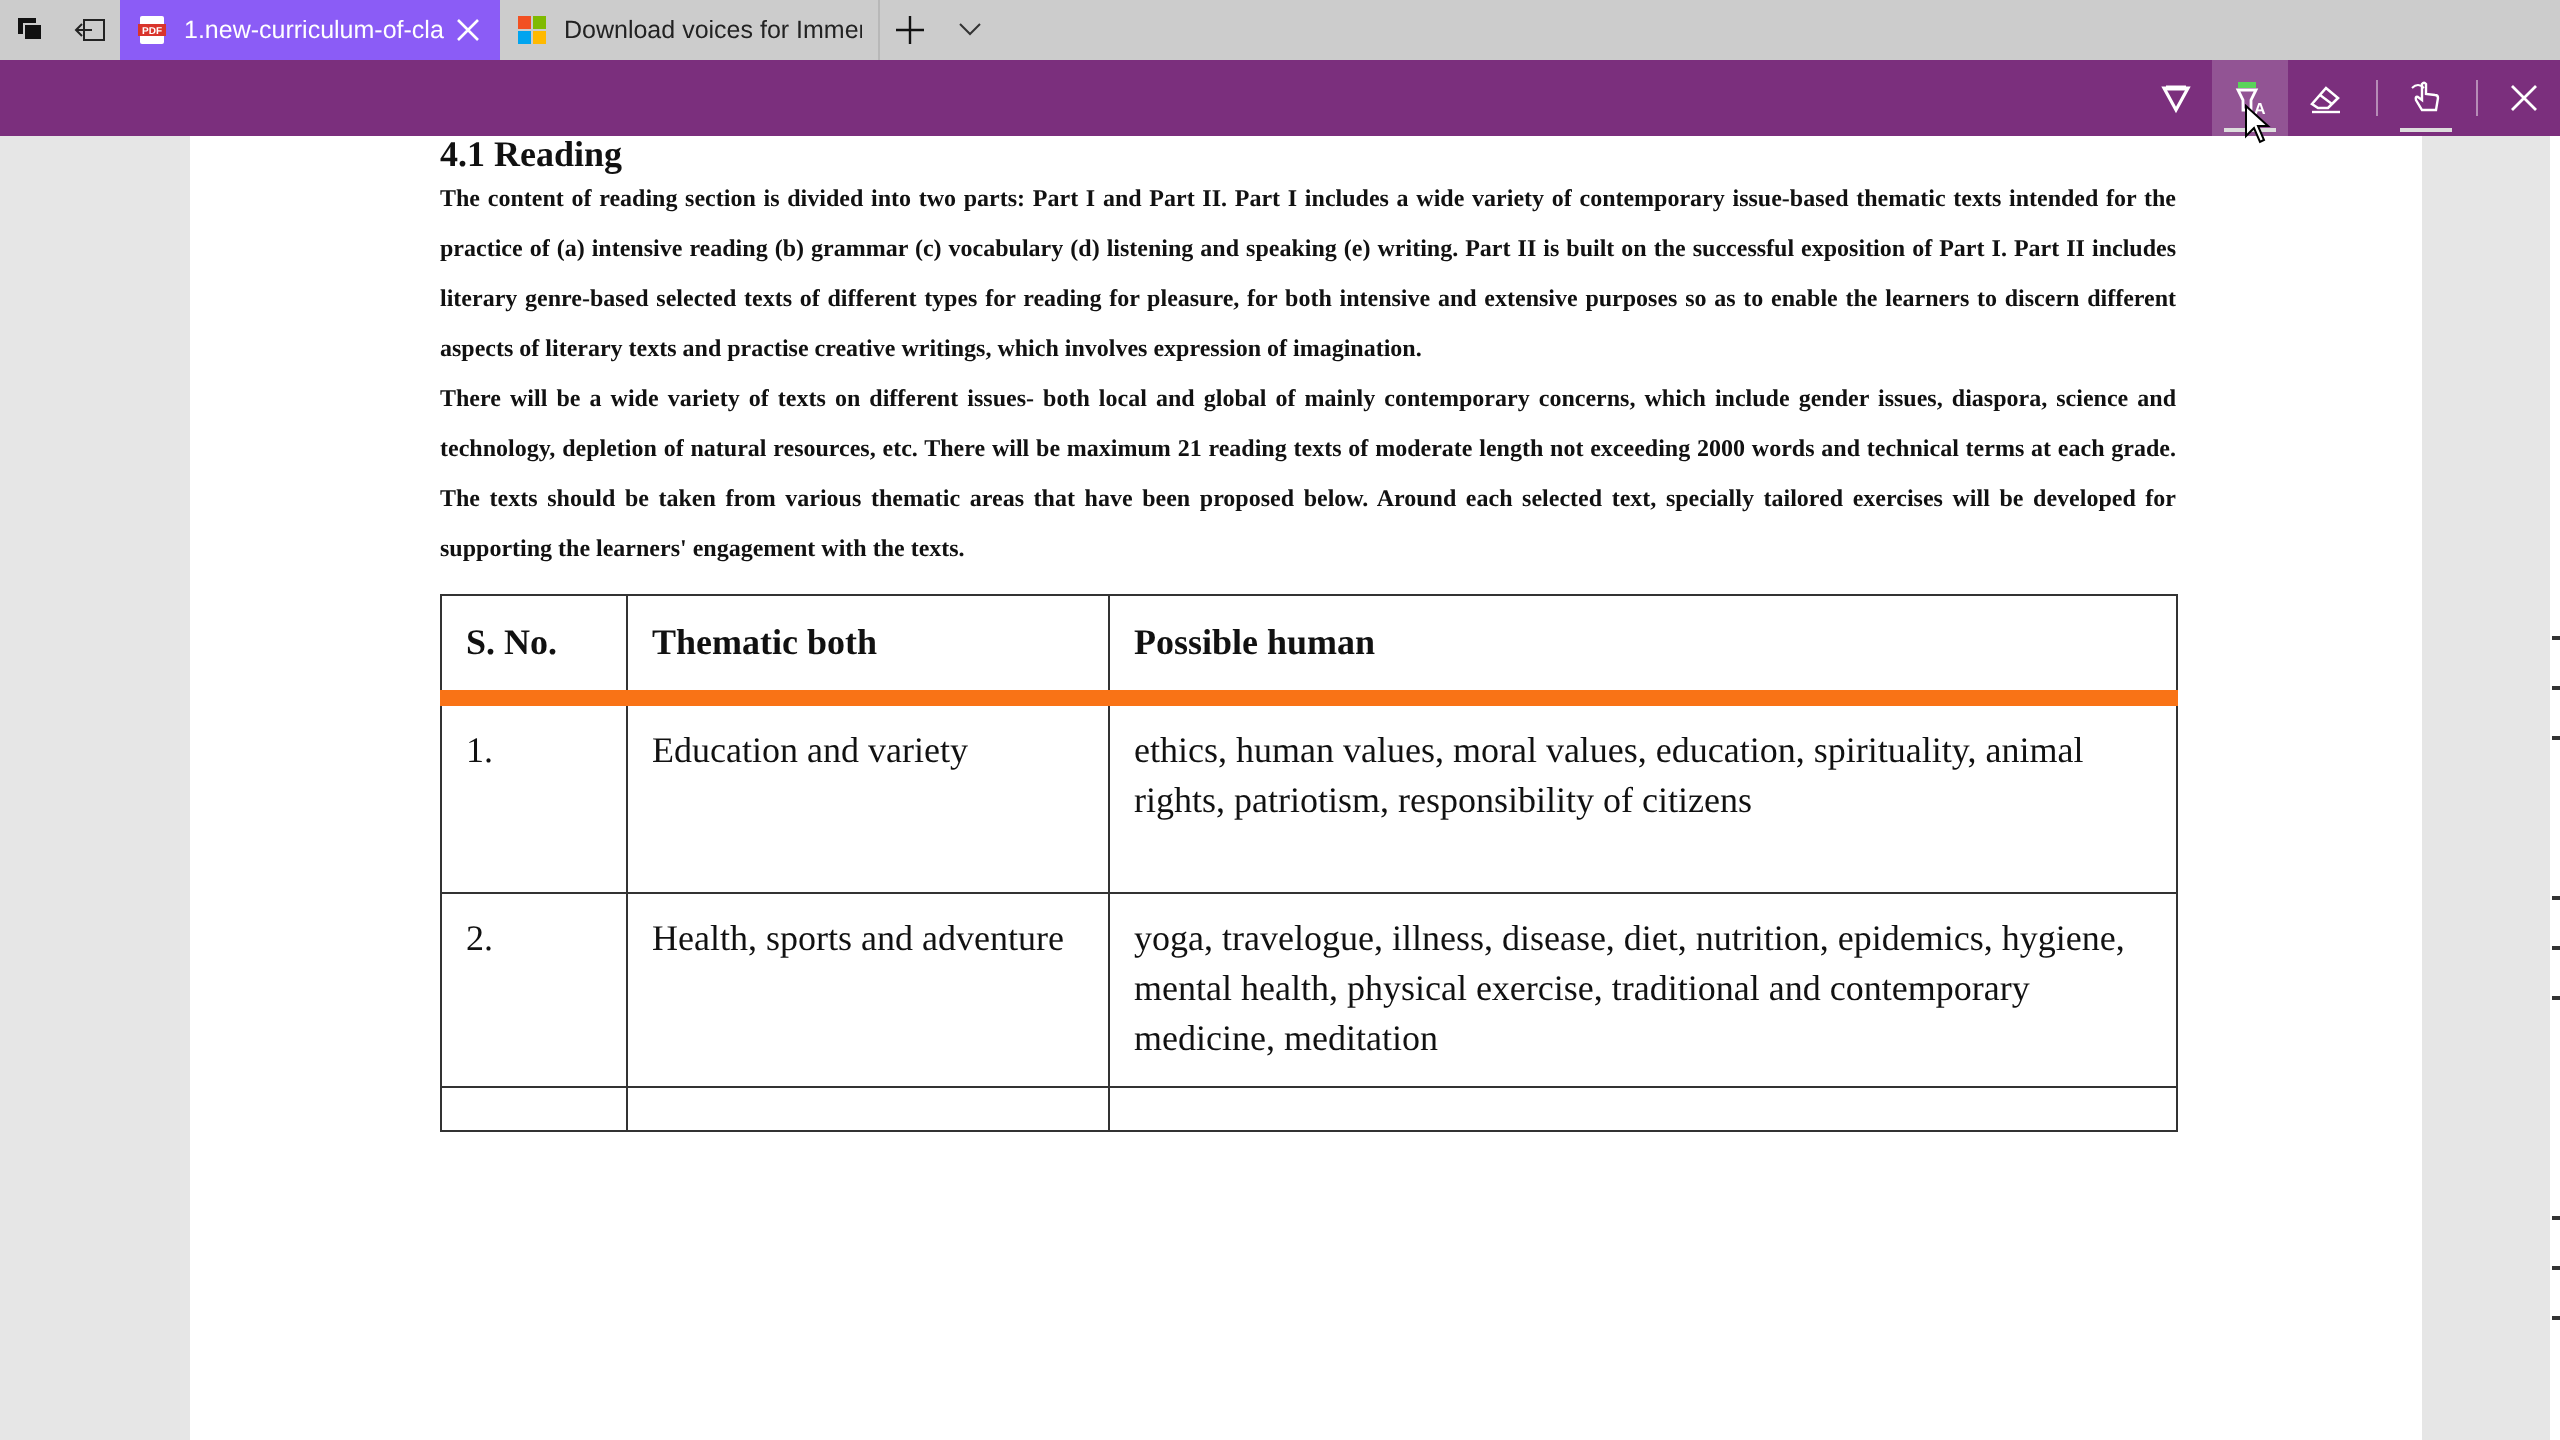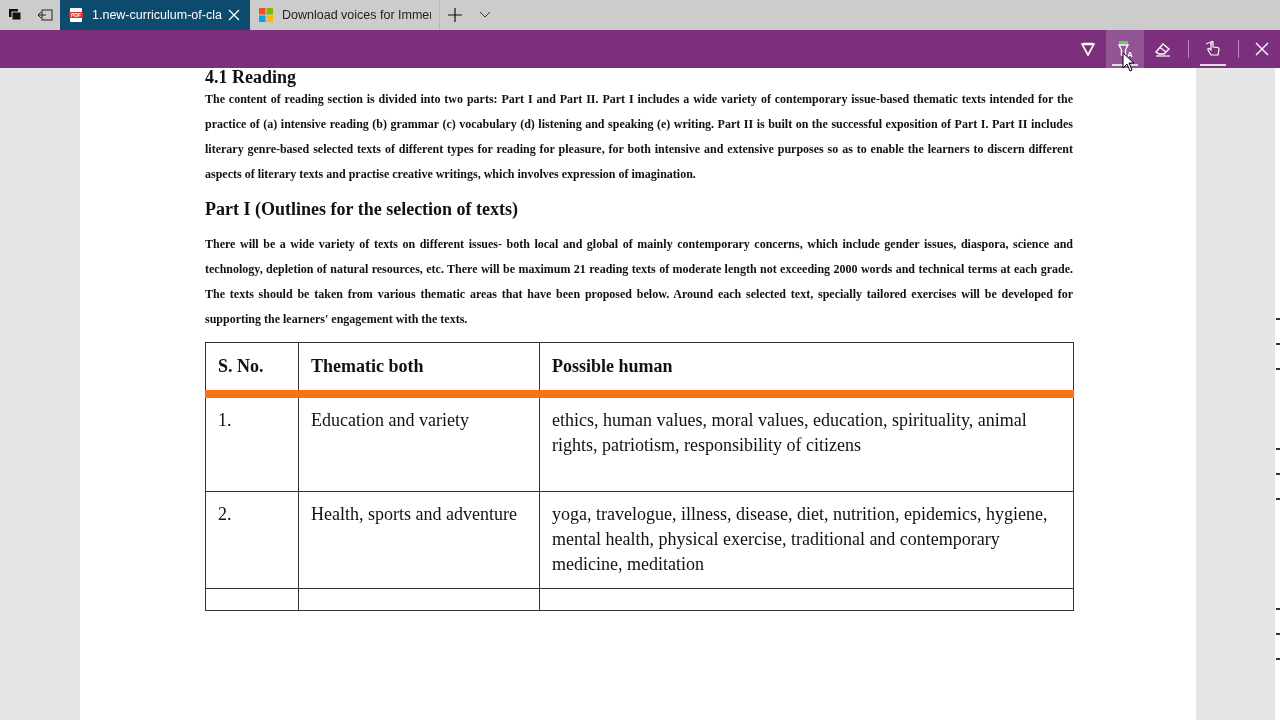--- a/index.html
+++ b/index.html
@@ -3,36 +3,36 @@
 <meta charset="utf-8">
 <style>
   * { box-sizing: border-box; margin: 0; padding: 0; }
   html, body { width: 1280px; height: 720px; overflow: hidden; background: #e6e6e6; }
   body { position: relative; font-family: "Liberation Sans", sans-serif; }
 
   
   .tabbar { position: absolute; left: 0; top: 0; width: 1280px; height: 30px; background: #cccccc; display: flex; align-items: stretch; }
   .tb-icon { width: 30px; display: flex; align-items: center; justify-content: center; }
   .tab { display: flex; align-items: center; padding: 0 8px; font-size: 12.5px; color: #222; position: relative; }
-  .tab.active { background: #0c4a6e; color: #fff; width: 190px; }
+  .tab.active { background: #8b5cf6; color: #fff; width: 190px; }
   .tab.inactive { background: #cccccc; width: 190px; border-right: 1px solid #b8b8b8; }
   .tab .fav { width: 16px; height: 16px; margin-right: 8px; flex: none; }
   .tab .title { flex: 1; white-space: nowrap; overflow: hidden; }
   .tab .close { width: 16px; height: 16px; display: flex; align-items: center; justify-content: center; margin-left: 4px; }
   .newtab, .tabmenu { width: 30px; display: flex; align-items: center; justify-content: center; }
 
   
   .inkbar { position: absolute; left: 0; top: 30px; width: 1280px; height: 38px; background: #7b2f7d; }
   .ink-btn { position: absolute; top: 0; width: 38px; height: 38px; display: flex; align-items: center; justify-content: center; }
   .ink-btn.hover { background: rgba(255,255,255,0.18); }
   .ink-btn .underline { position: absolute; bottom: 2px; left: 6px; right: 6px; height: 2px; background: #ddd; }
   .ink-sep { position: absolute; top: 10px; width: 1px; height: 18px; background: rgba(255,255,255,0.45); }
 
   
-  .page { position: absolute; left: 80px; top: 68px; width: 1116px; height: 652px; background: #fff; overflow: hidden; }
+  .page { position: absolute; left: 95px; top: 68px; width: 1116px; height: 652px; background: #fff; overflow: hidden; }
   .page2-edge { position: absolute; left: 1275px; top: 68px; width: 5px; height: 652px; background: #fff; }
   .page2-edge .mark { position: absolute; left: 1px; width: 4px; height: 2px; background: #333; }
 
   .doc { position: absolute; left: 125px; top: 0; width: 868px; font-family: "Liberation Serif", serif; color: #111; }
   .doc h2 { font-size: 18px; font-weight: bold; line-height: 20px; margin-top: -1px; }
   .doc p { font-size: 12px; line-height: 25px; text-align: justify; text-align-last: left; font-weight: bold; }
   .doc h3 { font-size: 18px; font-weight: bold; line-height: 25px; margin-top: 10px; margin-bottom: 10px; }
 
   table.topics { border-collapse: collapse; margin-top: 10px; width: 869px; font-family: "Liberation Serif", serif; font-size: 18px; color: #111; }
   table.topics th, table.topics td { border: 1px solid #333; vertical-align: top; text-align: left; padding: 10px 12px 11px 12px; line-height: 25px; }
@@ -132,21 +132,20 @@
     <svg width="14" height="14" viewBox="0 0 14 14">
         <path d="M1 1 L13 13 M13 1 L1 13" stroke="#fff" stroke-width="1.4"></path>
       </svg>
   </div>
 </div>
 
 <div class="page">
   <div class="doc">
     <h2>4.1 Reading</h2>
     <p>The content of  reading section is divided into two parts: Part I and Part II. Part I includes a wide variety of contemporary issue-based thematic texts intended for the practice of (a) intensive reading (b) grammar (c)  vocabulary (d) listening and speaking (e) writing. Part II is built on the successful exposition of Part I. Part II includes literary genre-based selected texts of different types for reading for pleasure, for both intensive and extensive purposes so as to enable the learners to discern different aspects of literary texts and practise creative writings, which involves expression of imagination.</p>
-    <h3>Part I (Outlines for the selection of texts)</h3>
     <p>There will be a wide variety of texts on different issues- both local and global of mainly contemporary concerns, which include gender issues, diaspora, science and technology, depletion of natural resources, etc. There will be maximum 21 reading texts of moderate length not exceeding 2000 words and technical terms at each grade. The texts should be taken from various thematic areas that have been proposed below. Around each selected text, specially tailored exercises will be developed for supporting the learners' engagement with the texts.</p>
 
     <table class="topics">
       <colgroup>
           <col class="c1">
           <col class="c2">
           <col>
         </colgroup>
       <thead>
         <tr>

